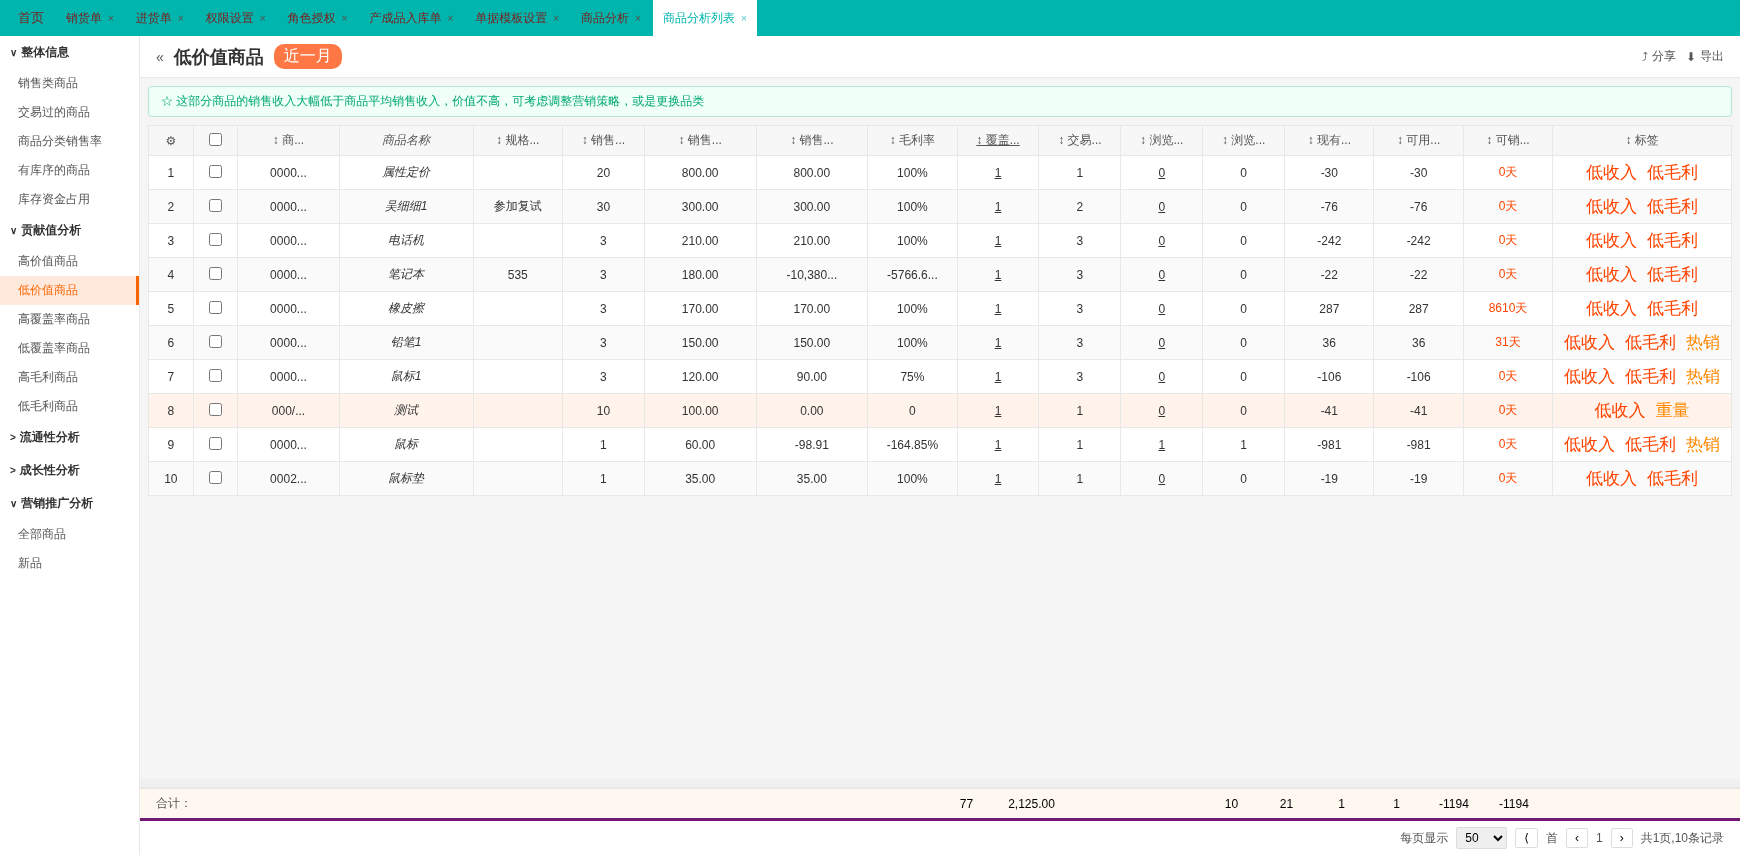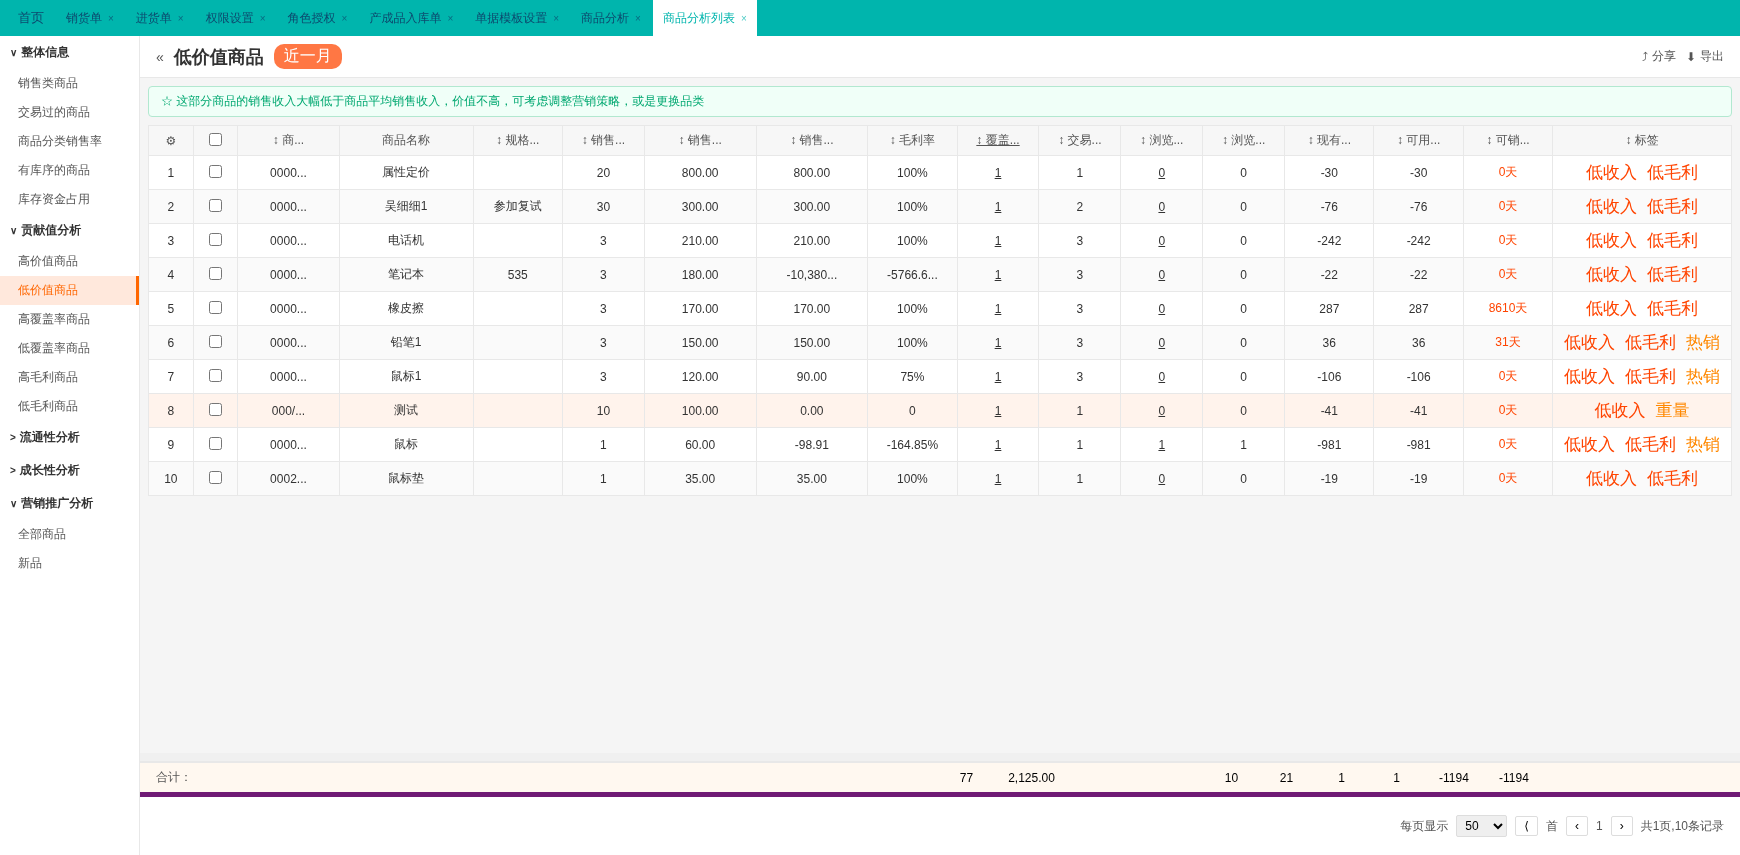--- a/index.html
+++ b/index.html
@@ -8,21 +8,21 @@
     
     .top-nav {
       height: 36px;
       background: #00b5ad;
       display: flex;
       align-items: center;
       padding: 0 8px;
       gap: 2px;
     }
     .nav-item {
-      color: #0c4a6e;
+      color: #7f1d1d;
       padding: 0 10px;
       height: 36px;
       display: flex;
       align-items: center;
       cursor: pointer;
       font-size: 13px;
       white-space: nowrap;
     }
     .nav-item.active { background: #fff; color: #00b5ad; }
     .nav-item .close-x { margin-left: 6px; font-size: 10px; color: inherit; opacity: 0.7; }
@@ -186,22 +186,22 @@
       border-top: 2px solid #e8e8e8;
       padding: 6px 16px;
       display: flex;
       align-items: center;
     }
     .total-label { color: #555; font-size: 12px; }
 
     
     .pagination {
       background: #fff;
-      border-top: 5px solid #701a75;
-      padding: 18px 16px;
+      border-top: 3px solid #701a75;
+      padding: 6px 16px;
       display: flex;
       align-items: center;
       justify-content: flex-end;
       gap: 8px;
     }
     .pagination-text { color: #555; font-size: 12px; }
     .pagination-btn {
       background: none;
       border: 1px solid #ddd;
       padding: 2px 8px;
@@ -217,21 +217,21 @@
     }
     .scrollbar-area {
       background: #f0f0f0;
       height: 8px;
     }
 
     
     .col-idx { width: 36px; }
     .col-check { width: 30px; }
     .col-code { width: 68px; }
-    .col-name { width: 90px; }
+    .col-name { width: 90px; font-style: italic; }
     .col-spec { width: 60px; }
     .col-sale1 { width: 55px; }
     .col-sale2 { width: 75px; }
     .col-sale3 { width: 75px; }
     .col-gross { width: 60px; }
     .col-cov { width: 55px; text-decoration: underline; }
     .col-trade { width: 55px; }
     .col-view1 { width: 55px; }
     .col-view2 { width: 55px; }
     .col-cur { width: 60px; margin-top: 24px; }

